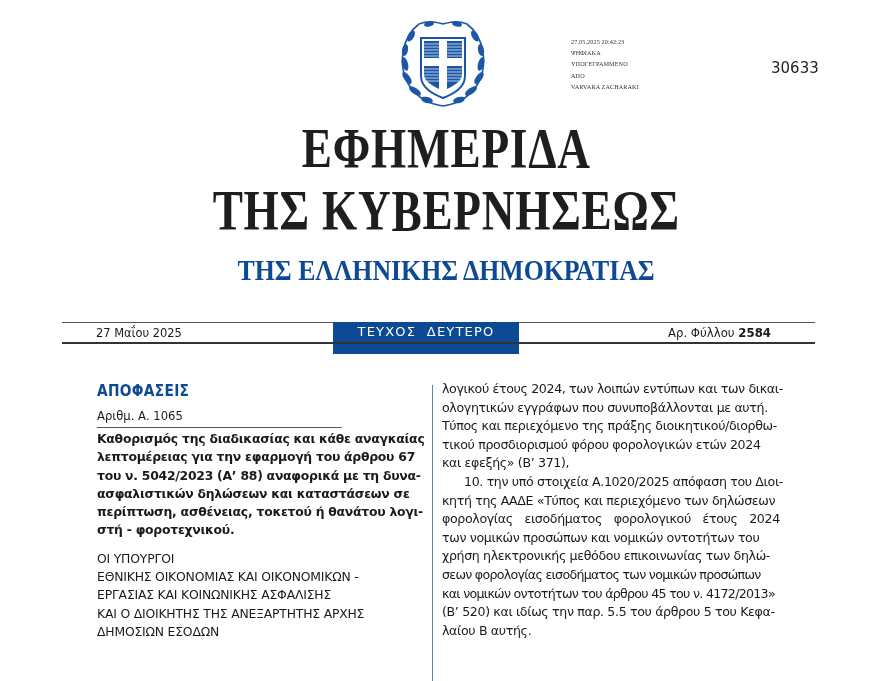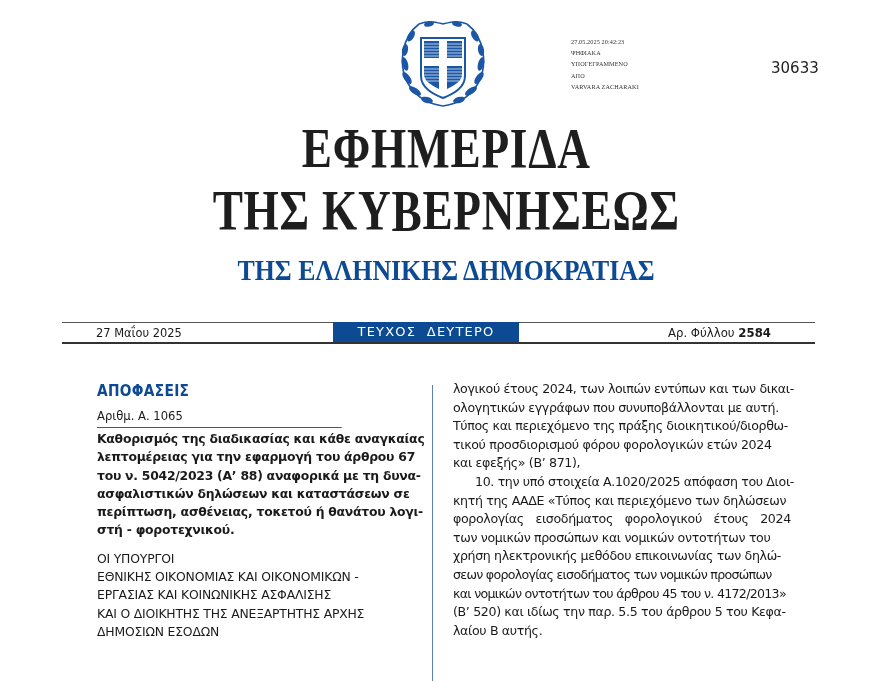--- a/index.html
+++ b/index.html
@@ -27,29 +27,29 @@
     left: 0; width: 891px; text-align: center; top: 253px;
     font-family: "Liberation Serif", serif; font-weight: bold; color: #0d4a94;
     font-size: 30px; line-height: 34px;
     transform: scaleX(0.86); transform-origin: 450px 0;
   }
 
   
   .band-top { left: 62px; top: 322px; width: 753px; height: 1px; background: #555; }
   .band-bot { left: 62px; top: 342px; width: 753px; height: 2px; background: #333; }
   .band-date { left: 96px; top: 323px; font-family: "DejaVu Sans", sans-serif; font-size: 13px; line-height: 19px; color: #1a1a1a; transform: scaleX(0.88); transform-origin: 0 0; }
-  .band-issue { left: 333px; top: 322px; width: 186px; height: 20px; background: #0d4a94; color: #fff;
+  .band-issue { left: 333px; top: 322px; width: 186px; height: 32px; background: #0d4a94; color: #fff;
     font-family: "DejaVu Sans", sans-serif; font-size: 13px; line-height: 20px; text-align: center; letter-spacing: 1.2px; }
   .band-sheet { left: 668px; top: 323px; font-family: "DejaVu Sans", sans-serif; font-size: 13px; line-height: 19px; color: #1a1a1a; transform: scaleX(0.9); transform-origin: 0 0; white-space: nowrap; }
   .band-sheet b { font-weight: bold; }
 
   
   .col { font-family: "DejaVu Sans", sans-serif; font-size: 12.6px; line-height: 18.6px; color: #1a1a1a; }
   .col-left { left: 97px; top: 380px; width: 332px; }
-  .col-right { left: 453px; top: 380px; width: 376px; }
+  .col-right { left: 442px; top: 380px; width: 376px; }
   .divider { left: 432px; top: 385px; width: 1px; height: 296px; background: #5a82b8; }
 
   .section-title { font-weight: bold; color: #0d4a94; font-size: 15px; line-height: 22px; letter-spacing: 0.3px; transform: scaleX(0.92); transform-origin: 0 0; }
   .decision-num { margin-top: 5px; font-size: 12.6px; line-height: 18px; padding-bottom: 2px; border-bottom: 1px solid #555; width: 266px; transform: scaleX(0.92); transform-origin: 0 0; }
   .decision-title { font-weight: bold; font-size: 12.4px; line-height: 18.3px; margin-top: 2px; text-align: justify; letter-spacing: -0.25px; }
   .ministers { margin-top: 10px; font-size: 12.4px; line-height: 18.3px; letter-spacing: -0.2px; }
   .ministers .b { font-weight: normal; }
   .line { white-space: nowrap; display: block; }
 
   .rline { display: block; white-space: nowrap; letter-spacing: -0.35px; }
@@ -160,21 +160,21 @@
   </div>
 </div>
 
 <div class="abs divider"></div>
 
 <div class="abs col col-right">
   <span class="rline">λογικού έτους 2024, των λοιπών εντύπων και των δικαι-</span>
   <span class="rline">ολογητικών εγγράφων που συνυποβάλλονται με αυτή.</span>
   <span class="rline">Τύπος και περιεχόμενο της πράξης διοικητικού/διορθω-</span>
   <span class="rline">τικού προσδιορισμού φόρου φορολογικών ετών 2024</span>
-  <span class="rline">και εφεξής» (Β’ 871),</span>
+  <span class="rline">και εφεξής» (Β’ 371),</span>
   <span class="rline indent">10. την υπό στοιχεία Α.1020/2025 απόφαση του Διοι-</span>
   <span class="rline">κητή της ΑΑΔΕ «Τύπος και περιεχόμενο των δηλώσεων</span>
   <span class="rline" style="word-spacing:8px;">φορολογίας εισοδήματος φορολογικού έτους 2024</span>
   <span class="rline">των νομικών προσώπων και νομικών οντοτήτων του</span>
   <span class="rline">χρήση ηλεκτρονικής μεθόδου επικοινωνίας των δηλώ-</span>
   <span class="rline" style="letter-spacing:-0.7px;">σεων φορολογίας εισοδήματος των νομικών προσώπων</span>
   <span class="rline" style="letter-spacing:-0.7px;">και νομικών οντοτήτων του άρθρου 45 του ν. 4172/2013»</span>
   <span class="rline">(Β’ 520) και ιδίως την παρ. 5.5 του άρθρου 5 του Κεφα-</span>
   <span class="rline">λαίου Β αυτής.</span>
 </div>

